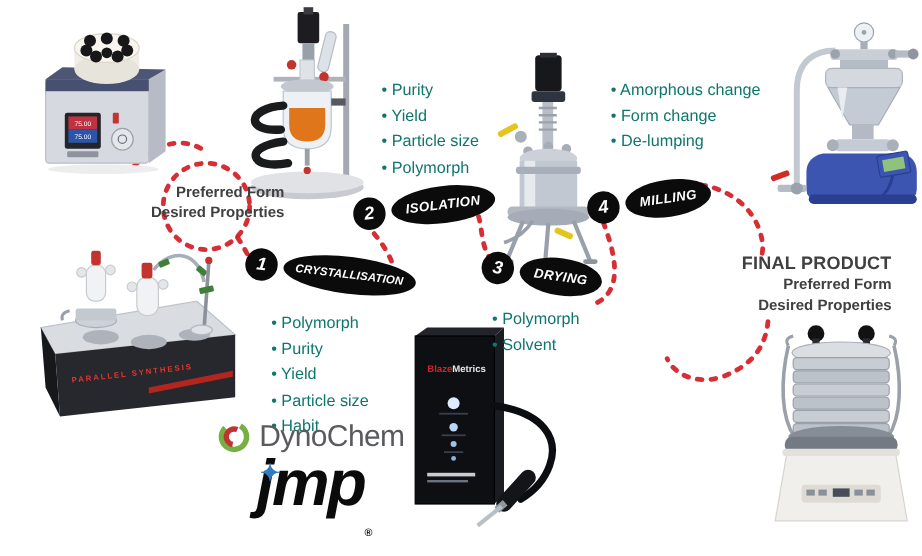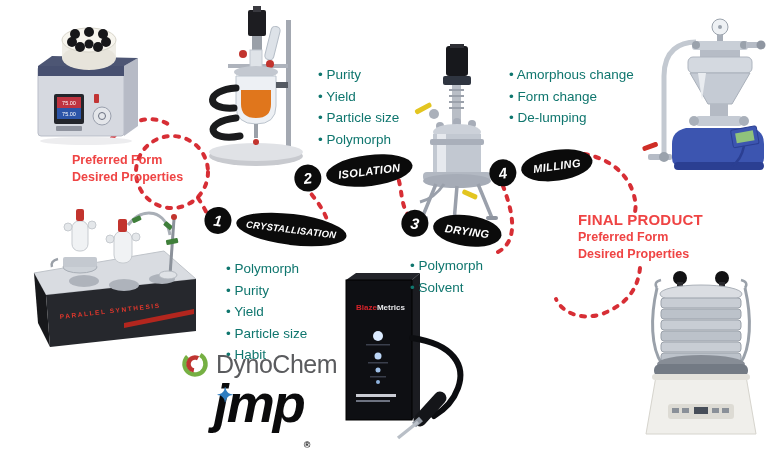--- a/index.html
+++ b/index.html
@@ -11,21 +11,21 @@
   .tr{fill:none;stroke:#d5232a;stroke-width:4;stroke-dasharray:4 7.5;stroke-linecap:round;opacity:.95}
   .stage{position:absolute;display:flex;align-items:center;gap:5px}
   .heel{width:27px;height:27px;border-radius:50%;background:#0b0b0b;color:#fff;
         display:flex;align-items:center;justify-content:center;
         font-style:italic;font-weight:bold;font-size:15px}
   .sole{height:31px;border-radius:50%;background:#0b0b0b;color:#fff;
         display:flex;align-items:center;justify-content:center;
         font-style:italic;font-weight:bold;font-size:11px;letter-spacing:.4px;padding:0 12px;white-space:nowrap}
   .sole.long{font-size:9.5px;letter-spacing:.2px;padding:0 10px}
   .bullet-list{position:absolute;font-size:13.5px;line-height:21.5px;color:#0f766e;white-space:nowrap}
-  .txt-block{position:absolute;text-align:left;color:#ef4444;font-weight:bold}
+  .txt-block{position:absolute;text-align:right;color:#404040;font-weight:bold}
   .txt-block .t1{font-size:15px;line-height:19px;letter-spacing:.2px}
   .txt-block .t2{font-size:12.5px;line-height:17px}
   .logo-dynochem{position:absolute;display:flex;align-items:center;gap:6px}
   .dynochem-text{font-size:25px;color:#5a5b5e;letter-spacing:-.5px}
   .logo-jmp{position:absolute;width:140px;text-align:center}
   .jmp-text{position:relative;display:inline-block;font-weight:bold;font-style:italic;
             font-size:54px;line-height:50px;color:#0b0b0c;letter-spacing:-2px}
   .jmp-star{position:absolute;left:3px;top:-8px;font-size:20px;font-style:normal;color:#2f7dc0;letter-spacing:0}
   .jmp-reg{font-size:9px;font-style:normal;letter-spacing:0;vertical-align:-26px}
 </style>

